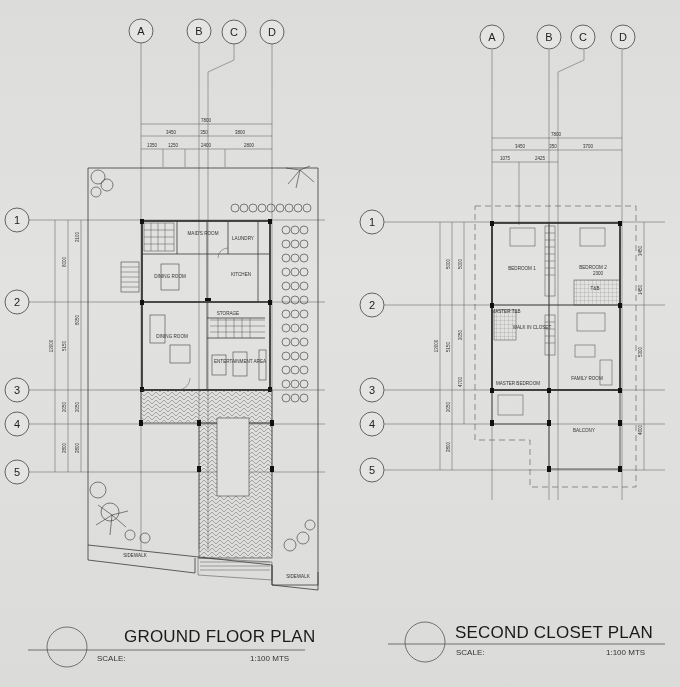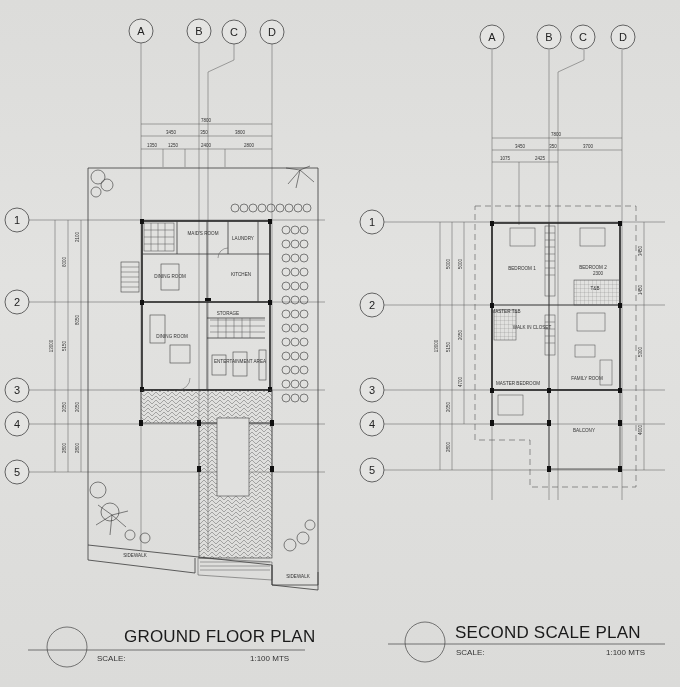--- a/index.html
+++ b/index.html
@@ -379,16 +379,16 @@
     <line x1="28" y1="650" x2="305" y2="650" stroke="#444" stroke-width="0.7"></line>
     <circle cx="425" cy="642" r="20" fill="none" stroke="#444" stroke-width="0.7"></circle>
     <line x1="388" y1="644" x2="665" y2="644" stroke="#444" stroke-width="0.7"></line>
   </g>
 </svg>
 
   <div class="title-text" style="left:96px; top:627px;margin-left:28px;">GROUND FLOOR PLAN</div>
   <div class="scale-label" style="left:97px; top:654px;">SCALE:</div>
   <div class="scale-value" style="left:250px; top:654px;">1:100 MTS</div>
 
-  <div class="title-text" style="left:455px; top:623px;">SECOND SCALE PLAN</div>
+  <div class="title-text" style="left:455px; top:623px;">SECOND CLOSET PLAN</div>
   <div class="scale-label" style="left:456px; top:648px;">SCALE:</div>
   <div class="scale-value" style="left:606px; top:648px;">1:100 MTS</div>
 </div>
 
 </body></html>

